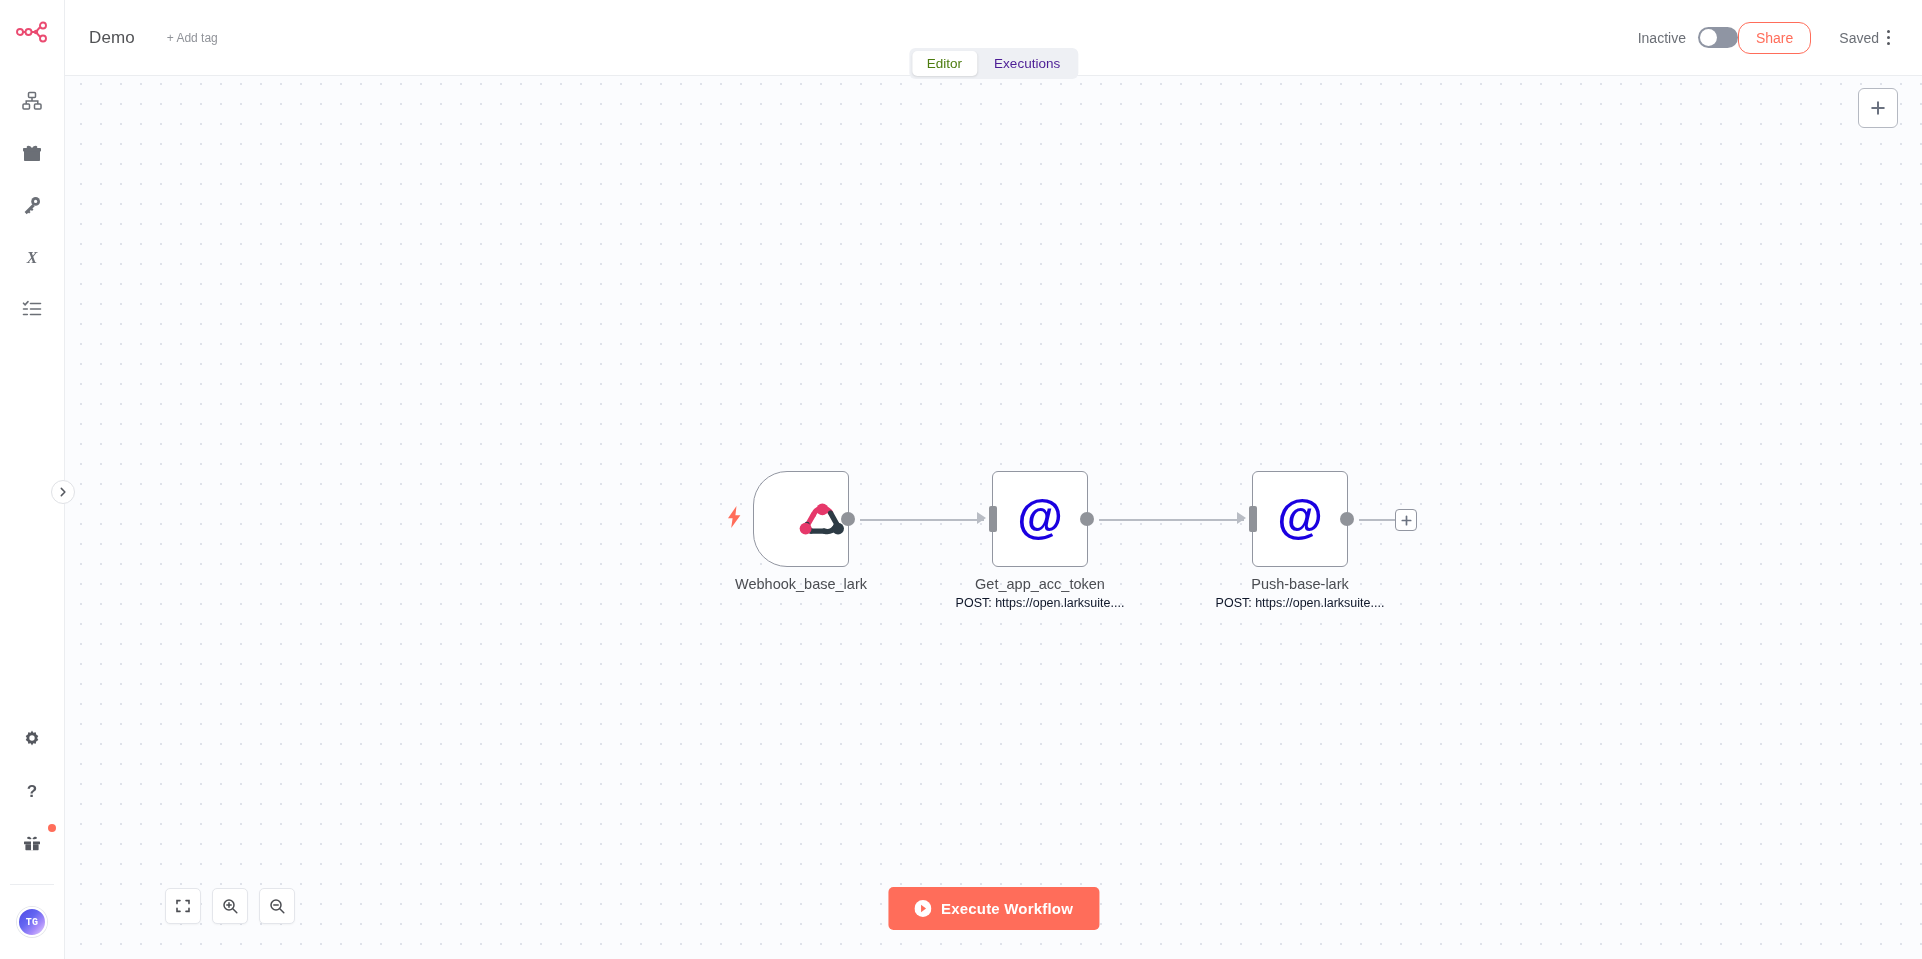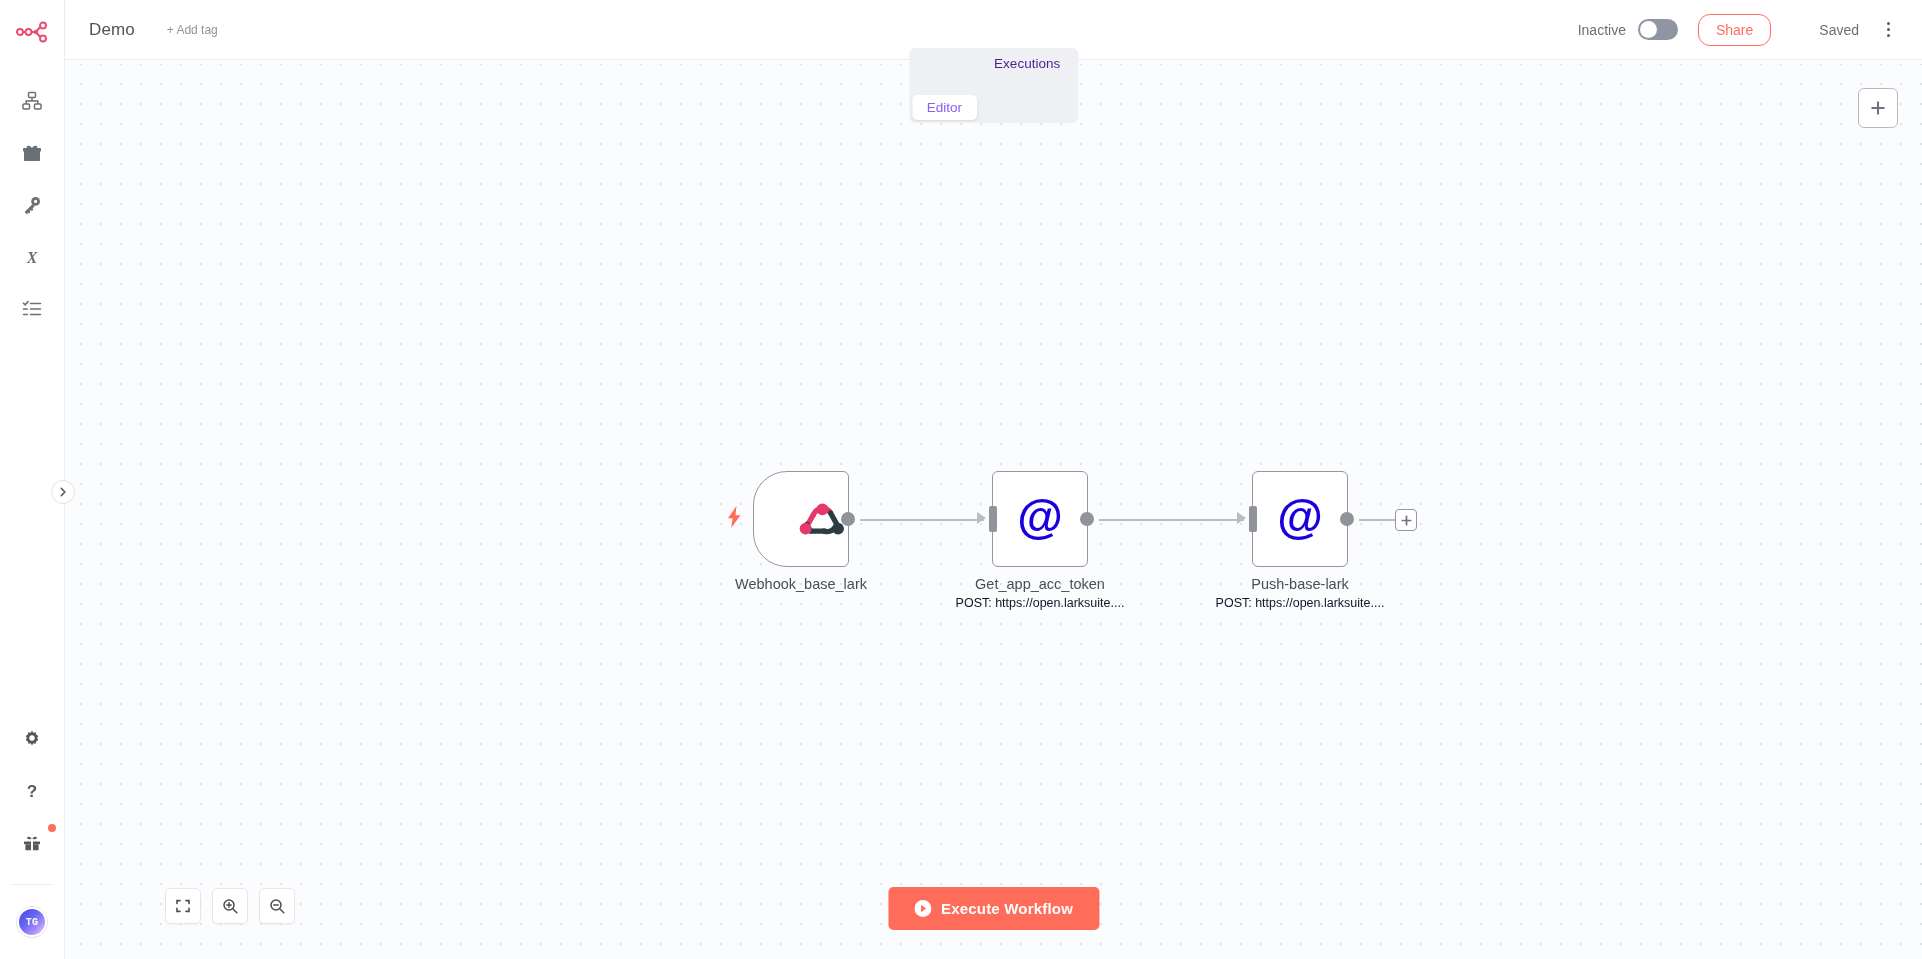--- a/index.html
+++ b/index.html
@@ -47,29 +47,29 @@
     position: absolute; left: 51px; top: 480px; width: 24px; height: 24px;
     border-radius: 50%; background: #ffffff; border: 1px solid #e0e2e6;
     display: flex; align-items: center; justify-content: center; cursor: pointer; z-index: 40;
   }
 
   
   .main { position: relative; flex: 1; height: 959px; }
 
   
   .header {
-    position: absolute; top: 0; left: 0; right: 0; height: 60px;
+    position: absolute; top: 0; left: 0; right: 0; height: 76px;
     background: #ffffff; border-bottom: 1px solid #ebedf0;
     display: flex; align-items: center; padding: 0 24px 0 24px; z-index: 20;
   }
   .wf-title { font-size: 17px; color: #525356; letter-spacing: .1px; cursor: text; }
   .add-tag {
     margin-left: 32px; font-size: 12px; color: #909399; cursor: pointer; white-space: nowrap;
   }
-  .header-right { margin-left: auto; display: flex; align-items: center; gap: 20px; }
+  .header-right { margin-left: auto; display: flex; align-items: center; }
   .activation { display: flex; align-items: center; gap: 12px; }
   .activation-label { font-size: 14px; color: #6b6f76; }
   .toggle {
     width: 40px; height: 21px; border-radius: 11px; background: #8f95a3;
     position: relative; cursor: pointer;
   }
   .toggle .knob {
     position: absolute; top: 2px; left: 2px; width: 17px; height: 17px;
     border-radius: 50%; background: #ffffff;
   }
@@ -84,21 +84,21 @@
 
   
   .tabs {
     position: absolute; top: 48px; left: 50%; transform: translateX(-50%);
     background: #eef0f4; border-radius: 6px; padding: 3px; display: flex; gap: 2px; z-index: 25;
   }
   .tab {
     font-size: 13.5px; padding: 5px 15px; border-radius: 5px; color: #4c1d95; cursor: pointer;
     white-space: nowrap;
   }
-  .tab.active { background: #ffffff; color: #8b5cf6; box-shadow: 0 1px 2px rgba(0,0,0,.10); margin-top: 44px; }
+  .tab.active { background: #ffffff; color: #4d7c0f; box-shadow: 0 1px 2px rgba(0,0,0,.10); }
 
   
   .canvas {
     position: absolute; top: 64px; left: 0; right: 0; bottom: 0;
     background-color: #fbfcfe;
     background-image: radial-gradient(circle, #dfe2ea 1.1px, transparent 1.1px);
     background-size: 20px 20px; background-position: 6px 10px;
     overflow: hidden;
   }
   .add-node-top {

